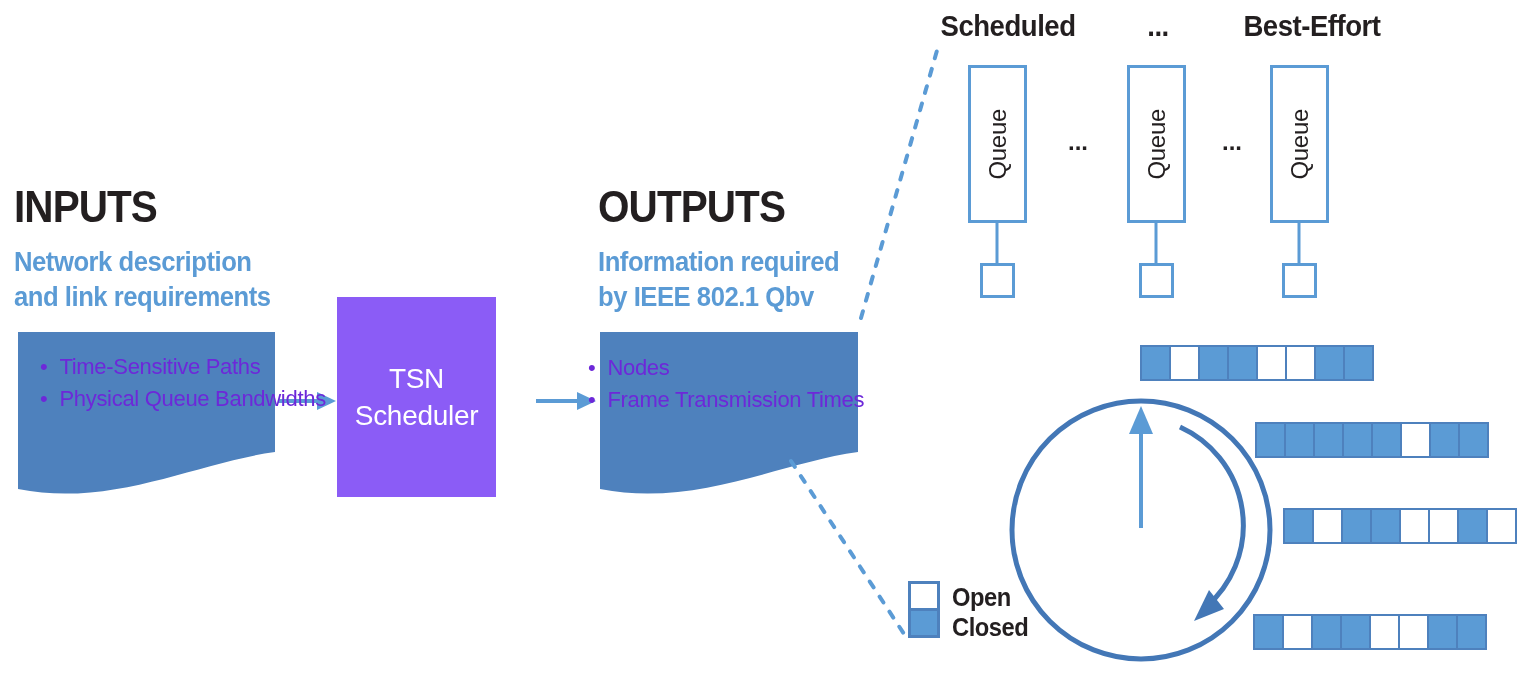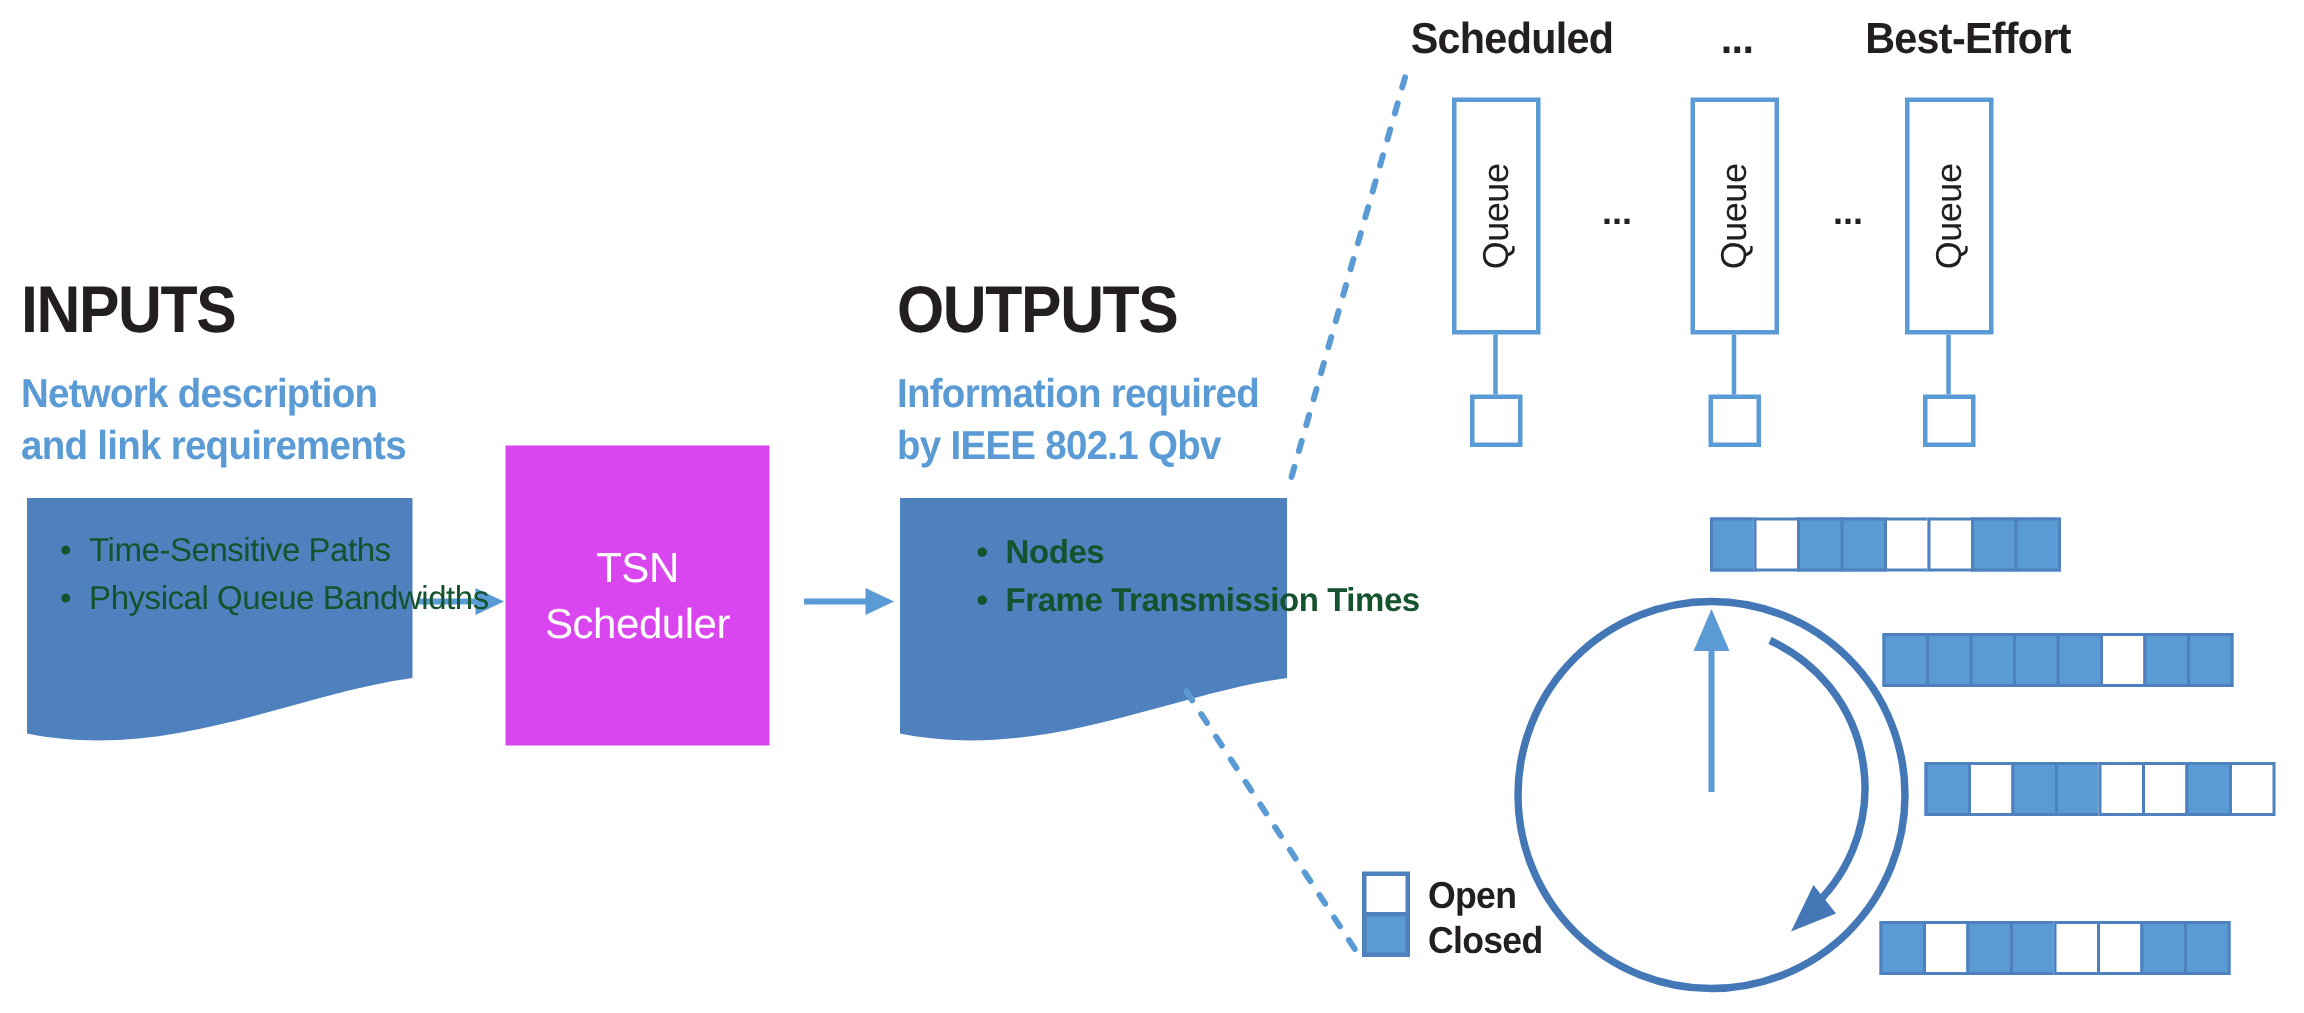--- a/index.html
+++ b/index.html
@@ -40,37 +40,37 @@
     line-height: 35px;
     letter-spacing: -0.5px;
     transform: scaleX(0.95);
     transform-origin: left top;
     white-space: nowrap;
   }
 
   
   .flag-list {
     list-style: none;
-    color: #14532d;
+    color: #6d28d9;
     font-size: 22px;
     line-height: 32px;
     letter-spacing: -0.3px;
     white-space: nowrap;
   }
   .flag-list li::before {
     content: "\2022";
     margin-right: 12px;
     font-size: 22px;
   }
 
   
   .tsn-box {
     left: 337px; top: 297px;
-    width: 176px; height: 200px;
-    background: #d946ef;
+    width: 159px; height: 200px;
+    background: #8b5cf6;
     display: flex;
     flex-direction: column;
     align-items: center;
     justify-content: center;
     color: #ffffff;
     font-size: 28px;
     line-height: 37px;
     letter-spacing: -0.3px;
     text-align: center;
   }
@@ -194,21 +194,21 @@
   <div class="abs tsn-box">
     <div>TSN</div>
     <div>Scheduler</div>
   </div>
 
   <div class="abs big-heading" style="left:598px; top:182px;">OUTPUTS</div>
   <div class="abs blue-subtitle" style="left:598px; top:245px;">
     <div>Information required</div>
     <div>by IEEE 802.1 Qbv</div>
   </div>
-  <ul class="abs flag-list" style="left:651px; top:352px;font-weight:bold;">
+  <ul class="abs flag-list" style="left:588px; top:352px;">
     <li>Nodes</li>
     <li>Frame Transmission Times</li>
   </ul>
 
   <div class="abs queue-top-label" style="left:1008px; top:10px;">Scheduled</div>
   <div class="abs queue-top-label" style="left:1158px; top:10px;">...</div>
   <div class="abs queue-top-label" style="left:1312px; top:10px;">Best-Effort</div>
 
   <div class="abs queue-box" style="left:968px; top:65px;">
     <span class="vtext">Queue</span>

